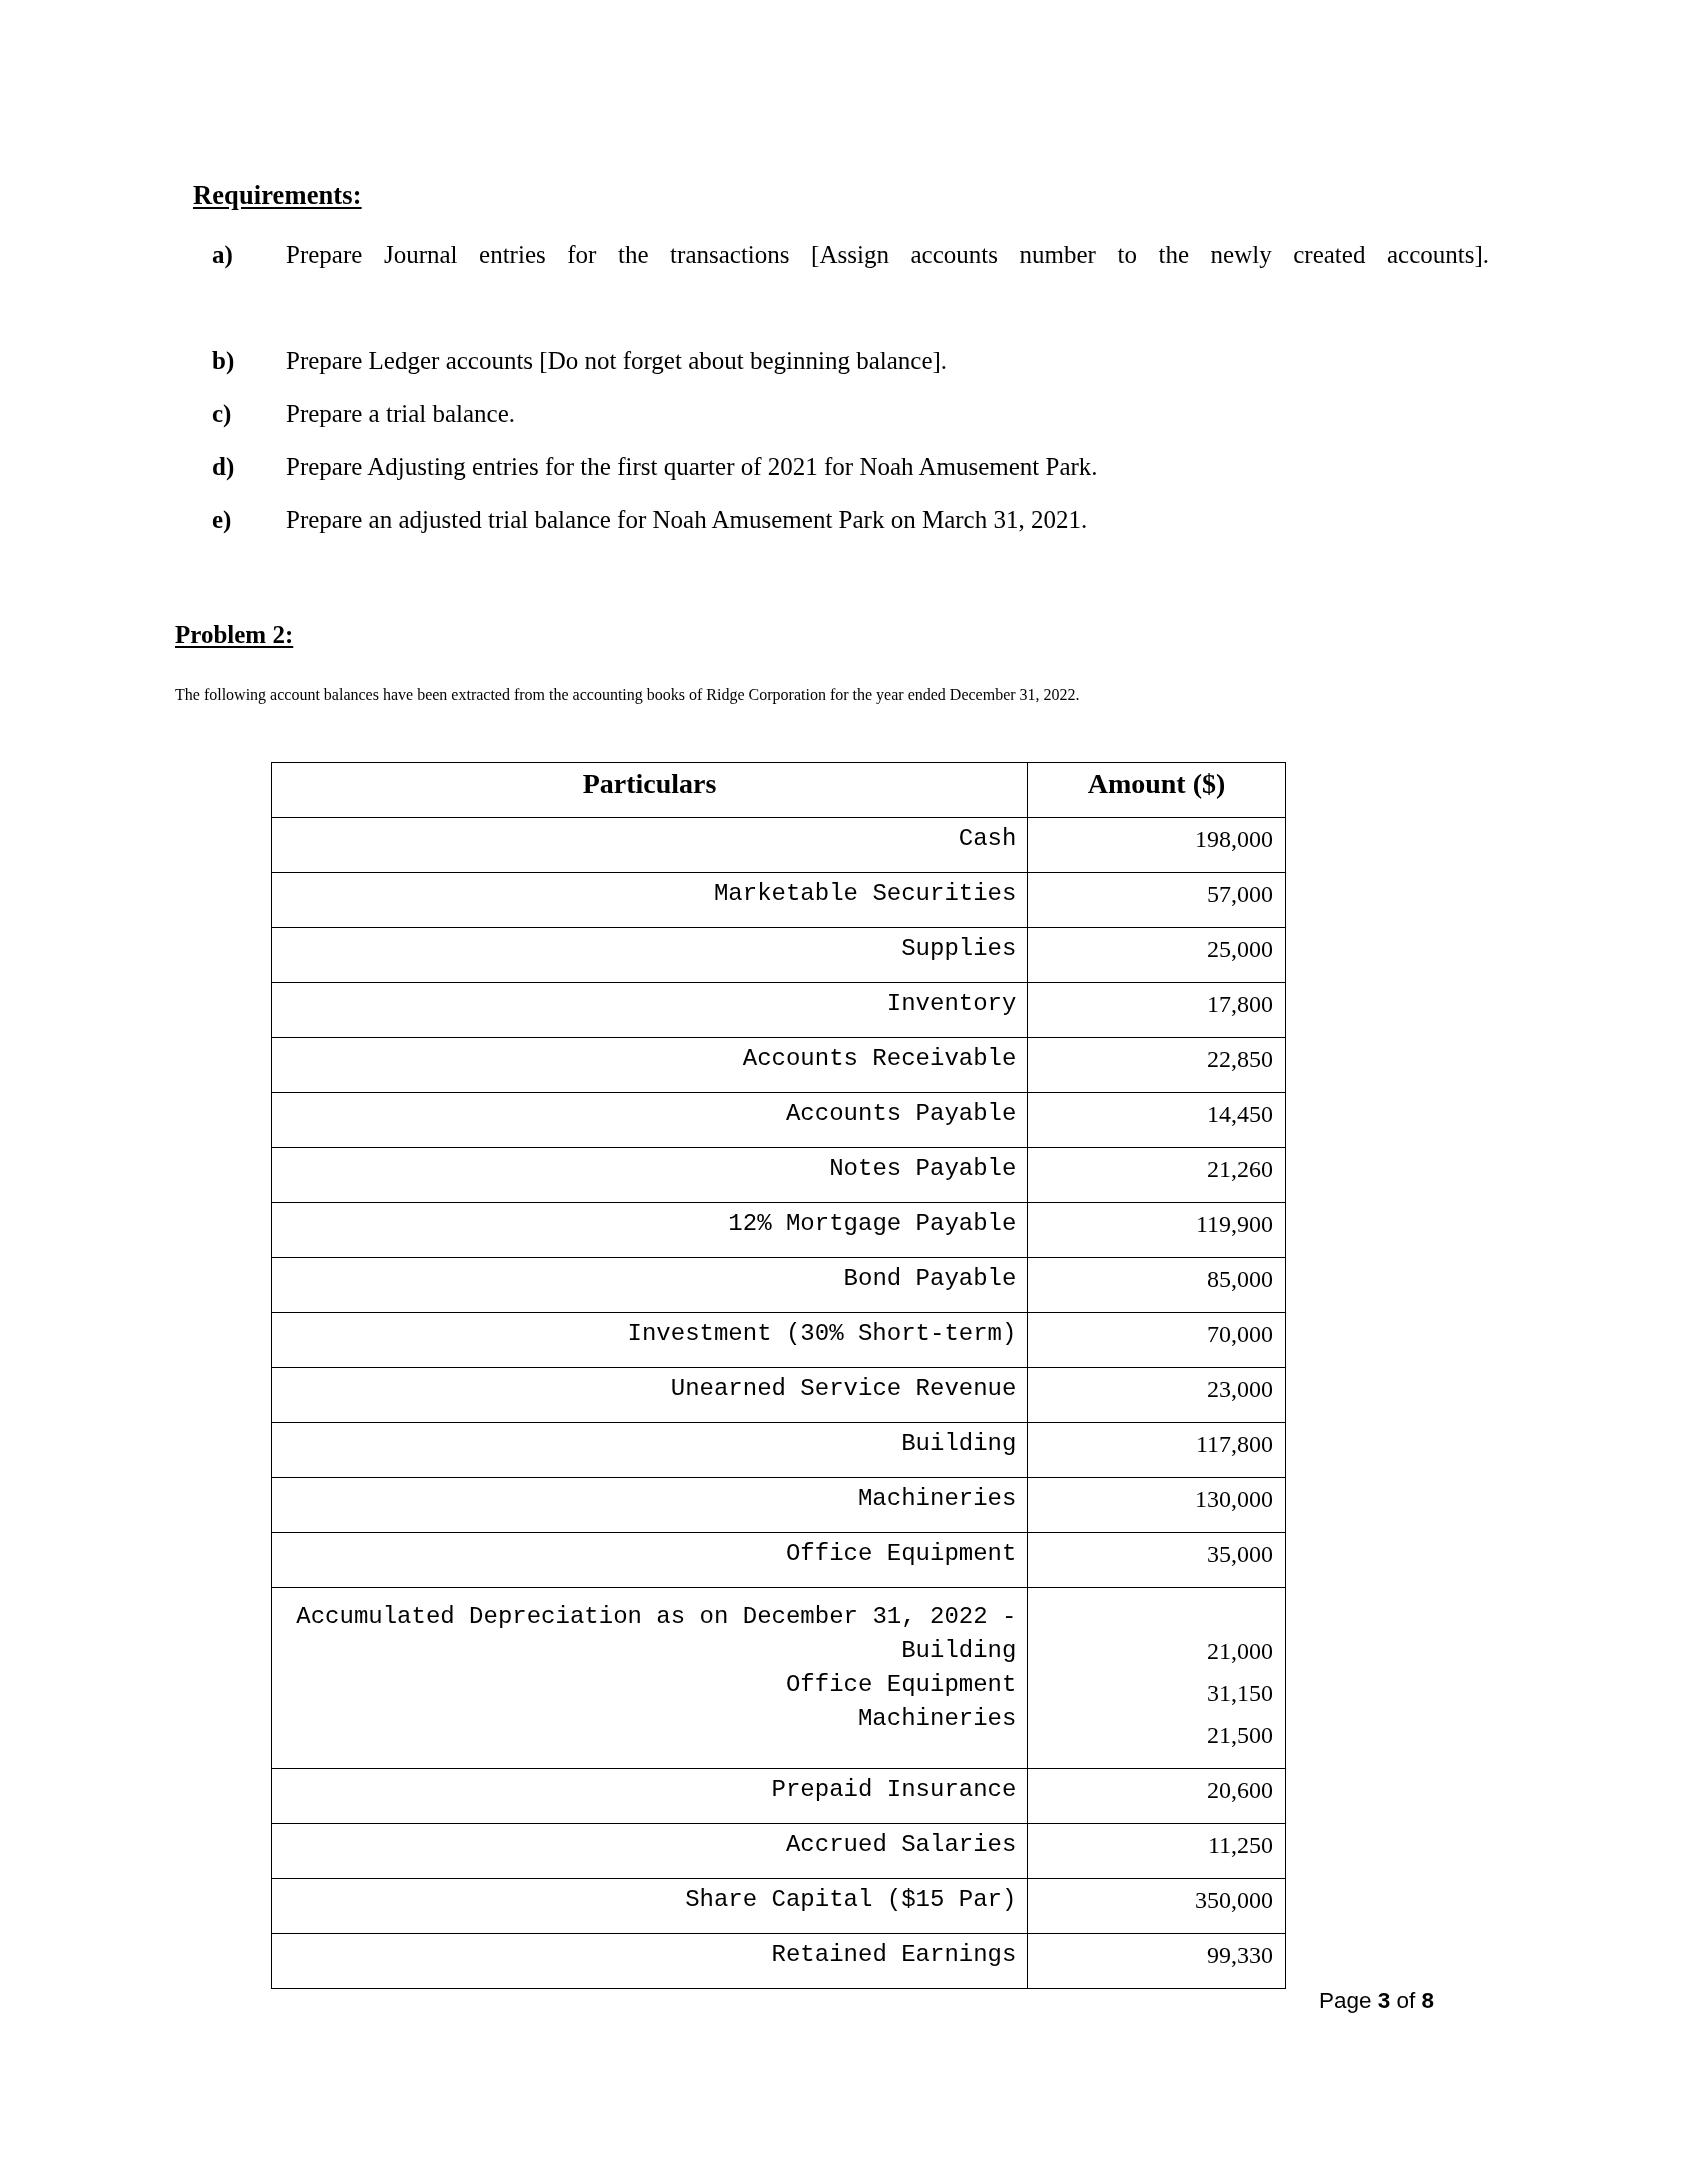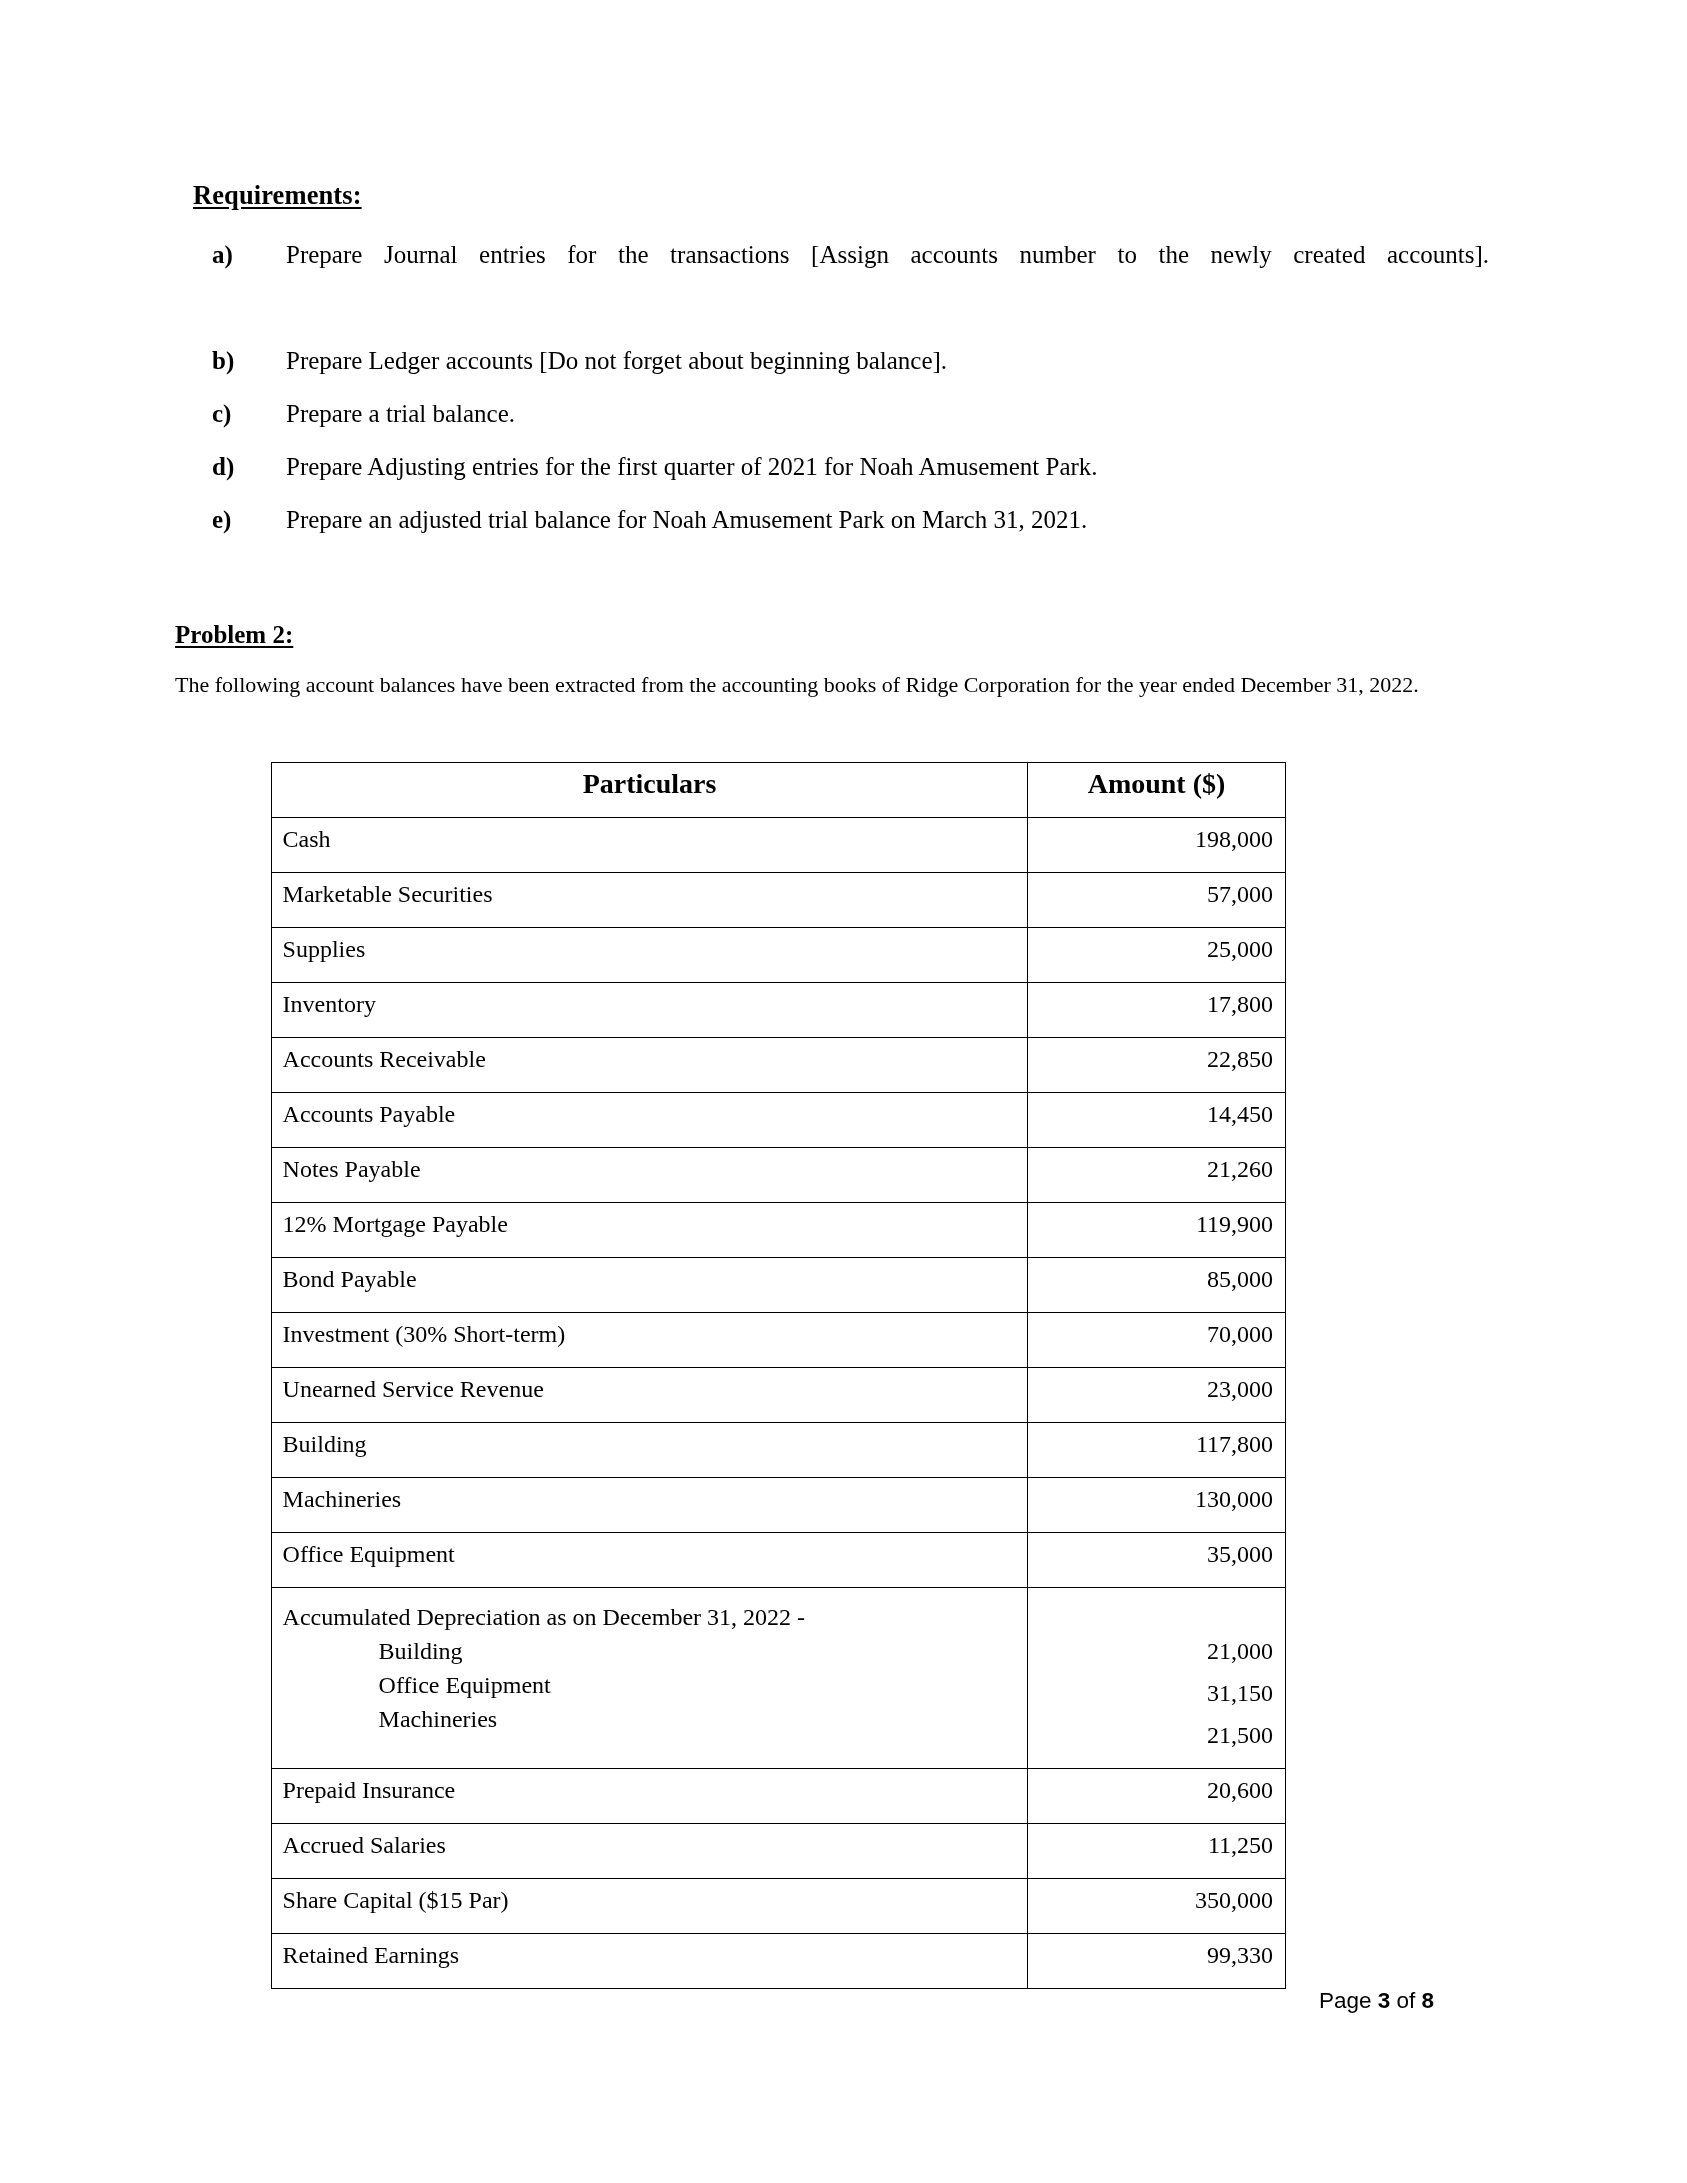--- a/index.html
+++ b/index.html
@@ -80,22 +80,22 @@
     font-weight: bold;
     text-decoration: underline;
     text-underline-offset: 3.3px;
     white-space: nowrap;
   }
   .prob-para {
     position: absolute;
     left: 175px;
     top: 668px;
     width: 1317px;
-    font-size: 22px;
-    line-height: 33px;
+    font-size: 16px;
+    line-height: 53px;
   }
 
   
   .balances-table {
     position: absolute;
     left: 271px;
     top: 762px;
     width: 1014px;
     border-collapse: collapse;
     table-layout: fixed;
@@ -112,21 +112,22 @@
     line-height: 34px;
     height: 33px;
     box-sizing: border-box;
   }
   .balances-table th {
     text-align: center;
     font-weight: bold;
     font-size: 28px;
   }
   .balances-table td.particular {
-    text-align: left;
+    text-align: right;
+    font-family: Liberation Mono, monospace;
   }
   .balances-table td.amount {
     text-align: right;
     padding-right: 12px;
   }
   .balances-table td.amount .blank-line {
     display: block;
     height: 34px;
   }
   .sub-item {

